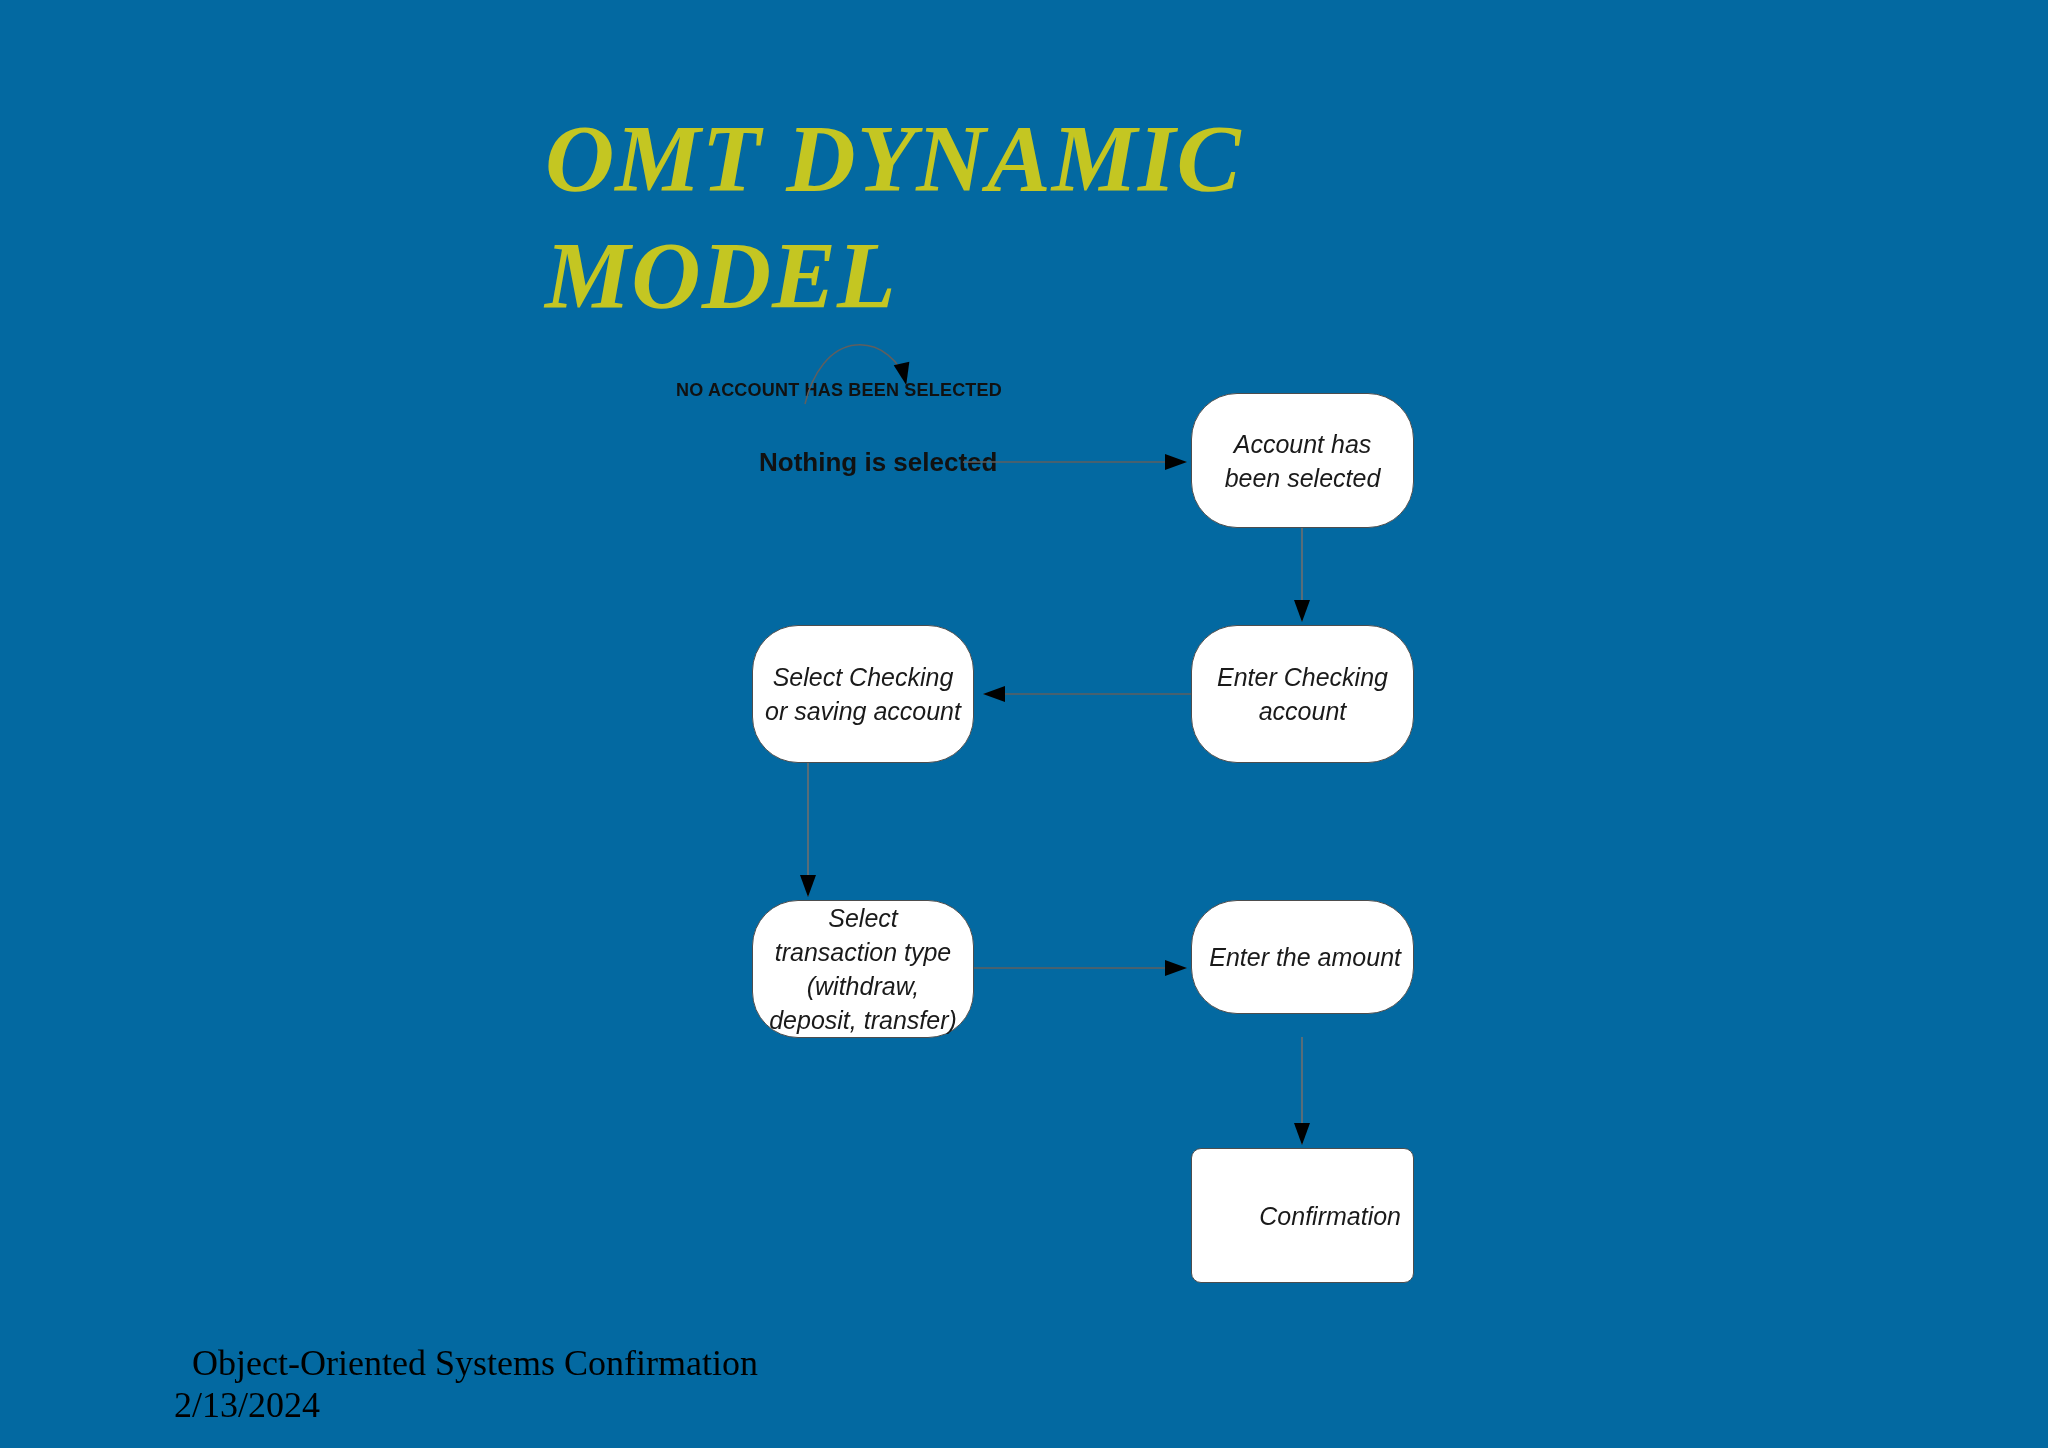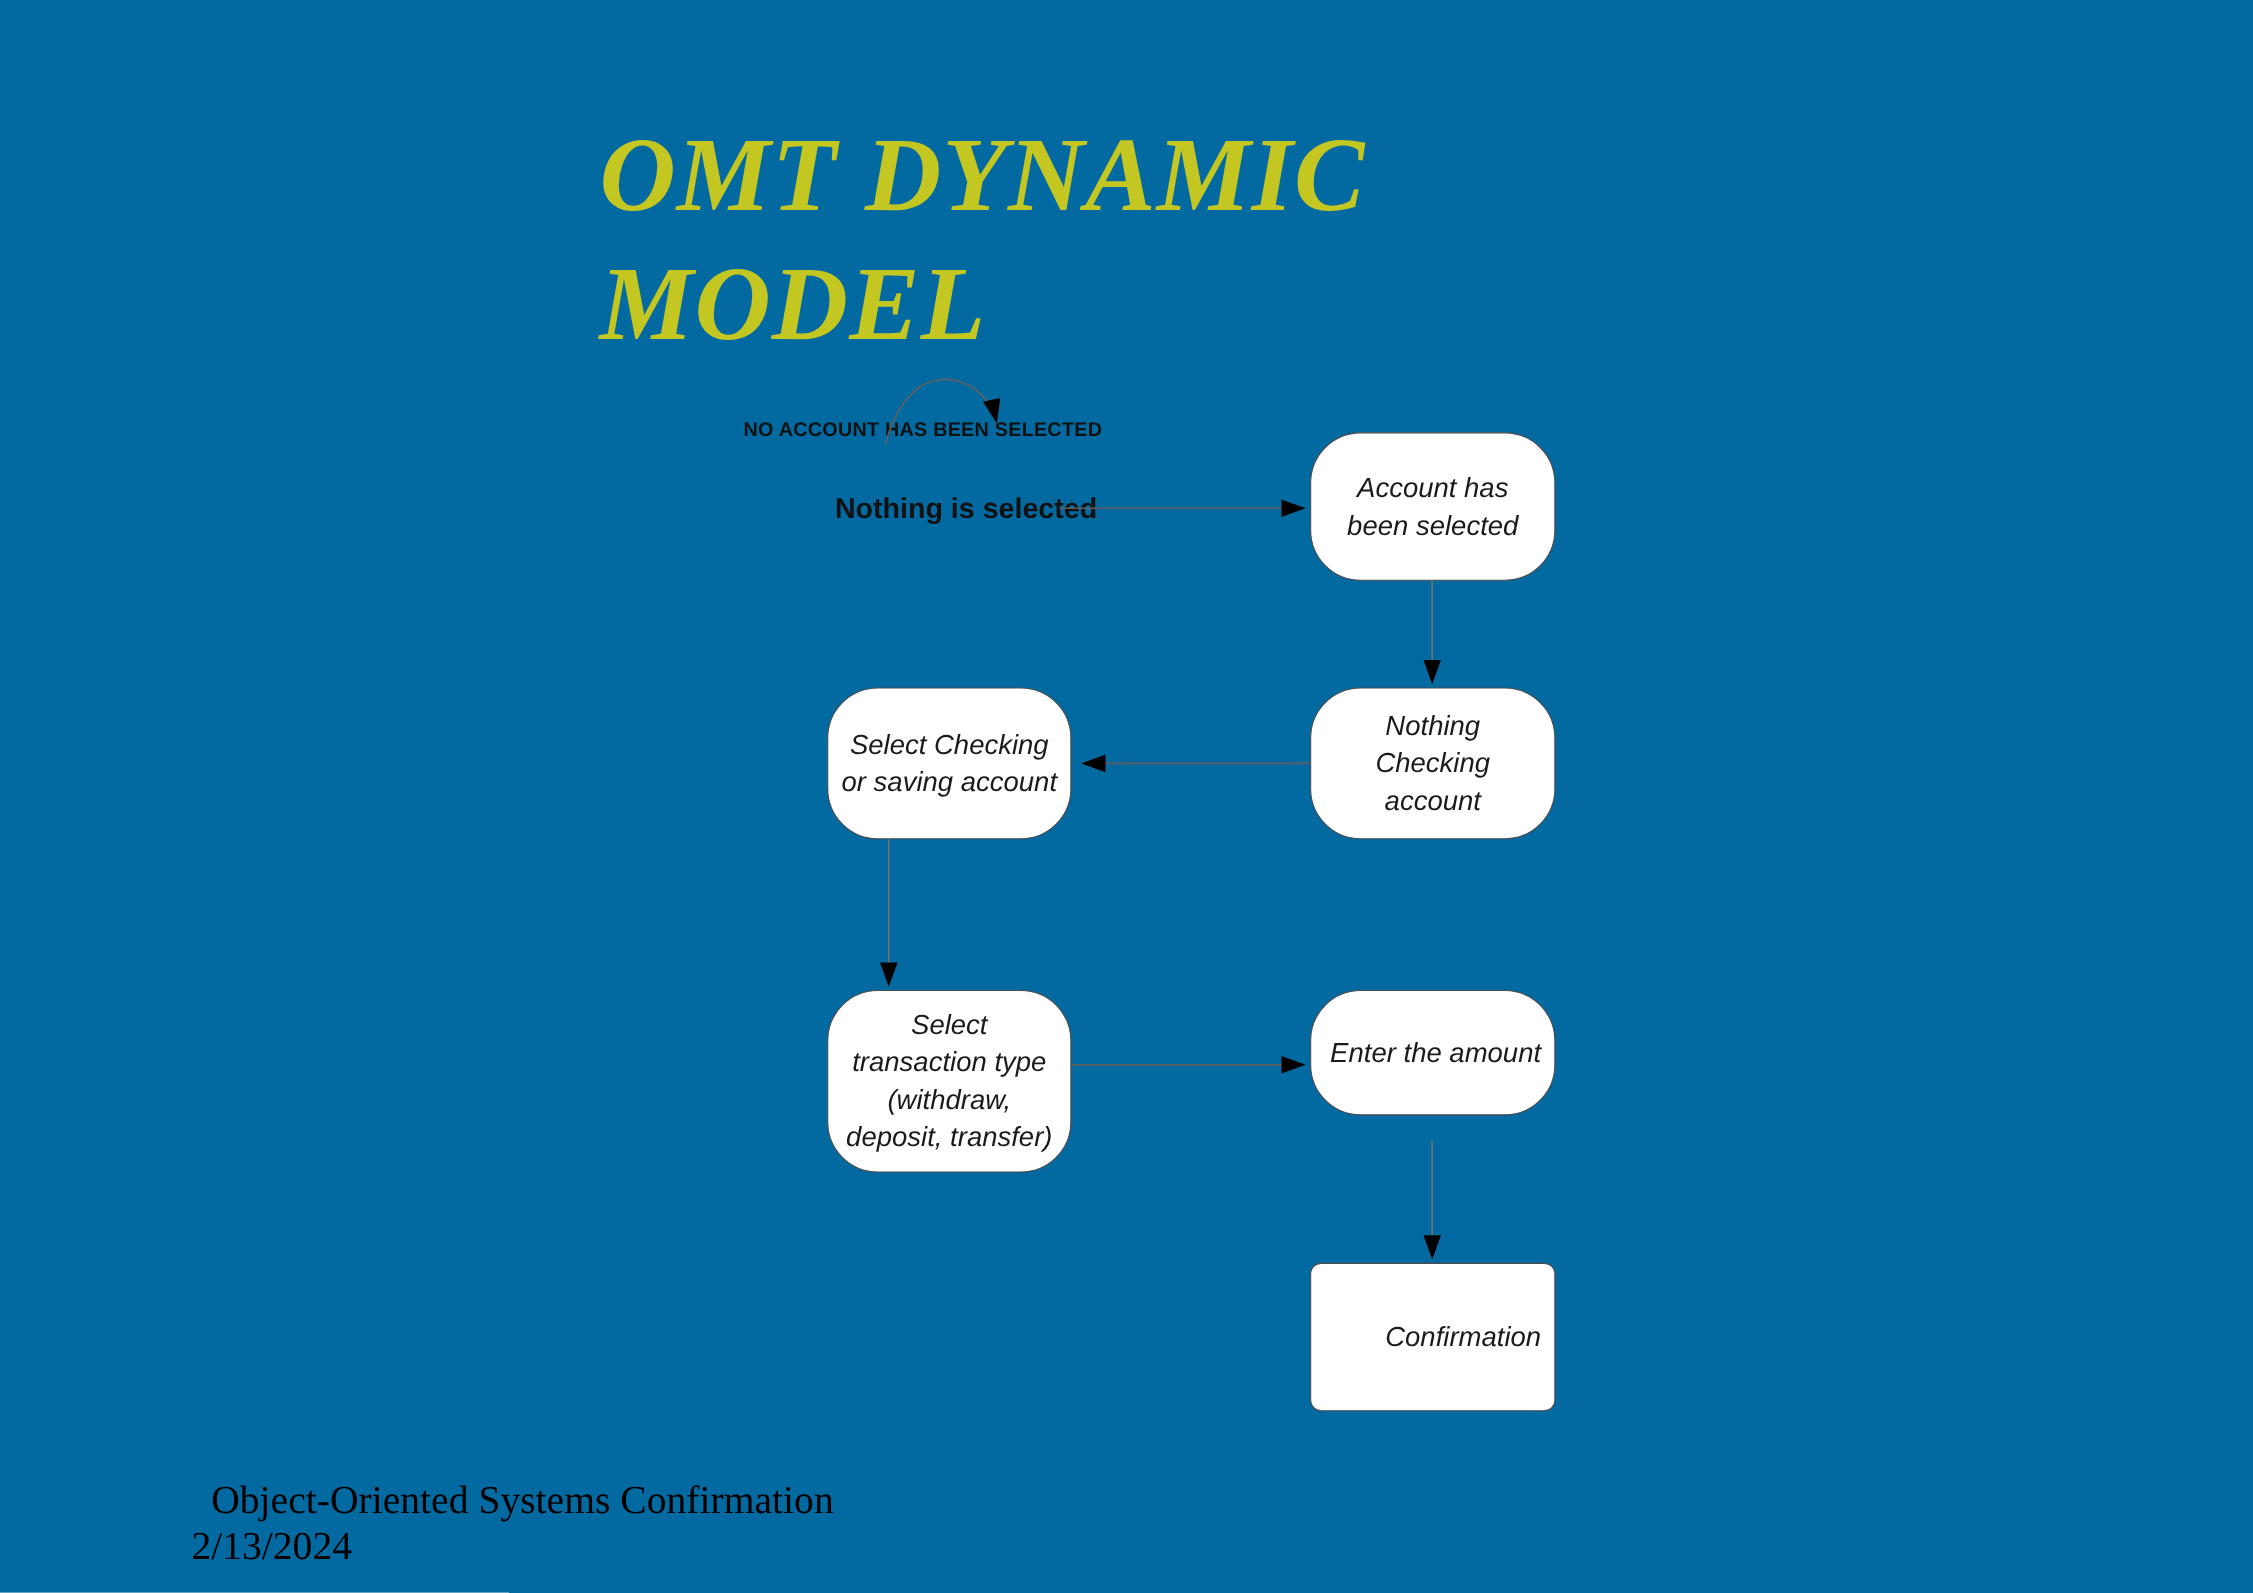--- a/index.html
+++ b/index.html
@@ -66,21 +66,21 @@
     text-align: center;
     font-style: italic;
     font-size: 25px;
     line-height: 34px;
     color: #1a1a1a;
     padding: 0 12px;
   }
   .state-account-selected   { left: 1191px; top: 393px;  width: 223px; height: 135px; }
   .state-select-checking    { left: 1191px; top: 625px;  width: 223px; height: 138px; }
   .state-checking-or-saving { left: 752px;  top: 625px;  width: 222px; height: 138px; }
-  .state-transaction-type   { left: 752px;  top: 900px;  width: 222px; height: 166px; }
+  .state-transaction-type   { left: 752px;  top: 900px;  width: 222px; height: 138px; }
   .state-enter-amount       { left: 1191px; top: 900px;  width: 223px; height: 114px; }
   .state-confirmation       { left: 1191px; top: 1148px; width: 223px; height: 135px; border-radius: 10px; }
   .footer {
     position: absolute;
     left: 0;
     top: 1342px;
     width: 900px;
     font-family: "Liberation Serif", serif;
     color: #000000;
     font-size: 36px;
@@ -120,21 +120,21 @@
     <line x1="974" y1="968" x2="1186" y2="968" stroke="#5f5f5f" stroke-width="1.5" marker-end="url(#arrowhead)"></line>
 
     <line x1="1302" y1="1037" x2="1302" y2="1144" stroke="#6f6f6f" stroke-width="1.6" marker-end="url(#arrowhead)"></line>
   </svg>
 
   <div class="state state-account-selected">
     <span>Account has been selected</span>
   </div>
 
   <div class="state state-select-checking">
-    <span>Nothing Checking account</span>
+    <span>Enter Checking account</span>
   </div>
 
   <div class="state state-checking-or-saving">
     <span>Select Checking or saving account</span>
   </div>
 
   <div class="state state-transaction-type">
     <span>Select transaction type (withdraw, deposit, transfer)</span>
   </div>
 

